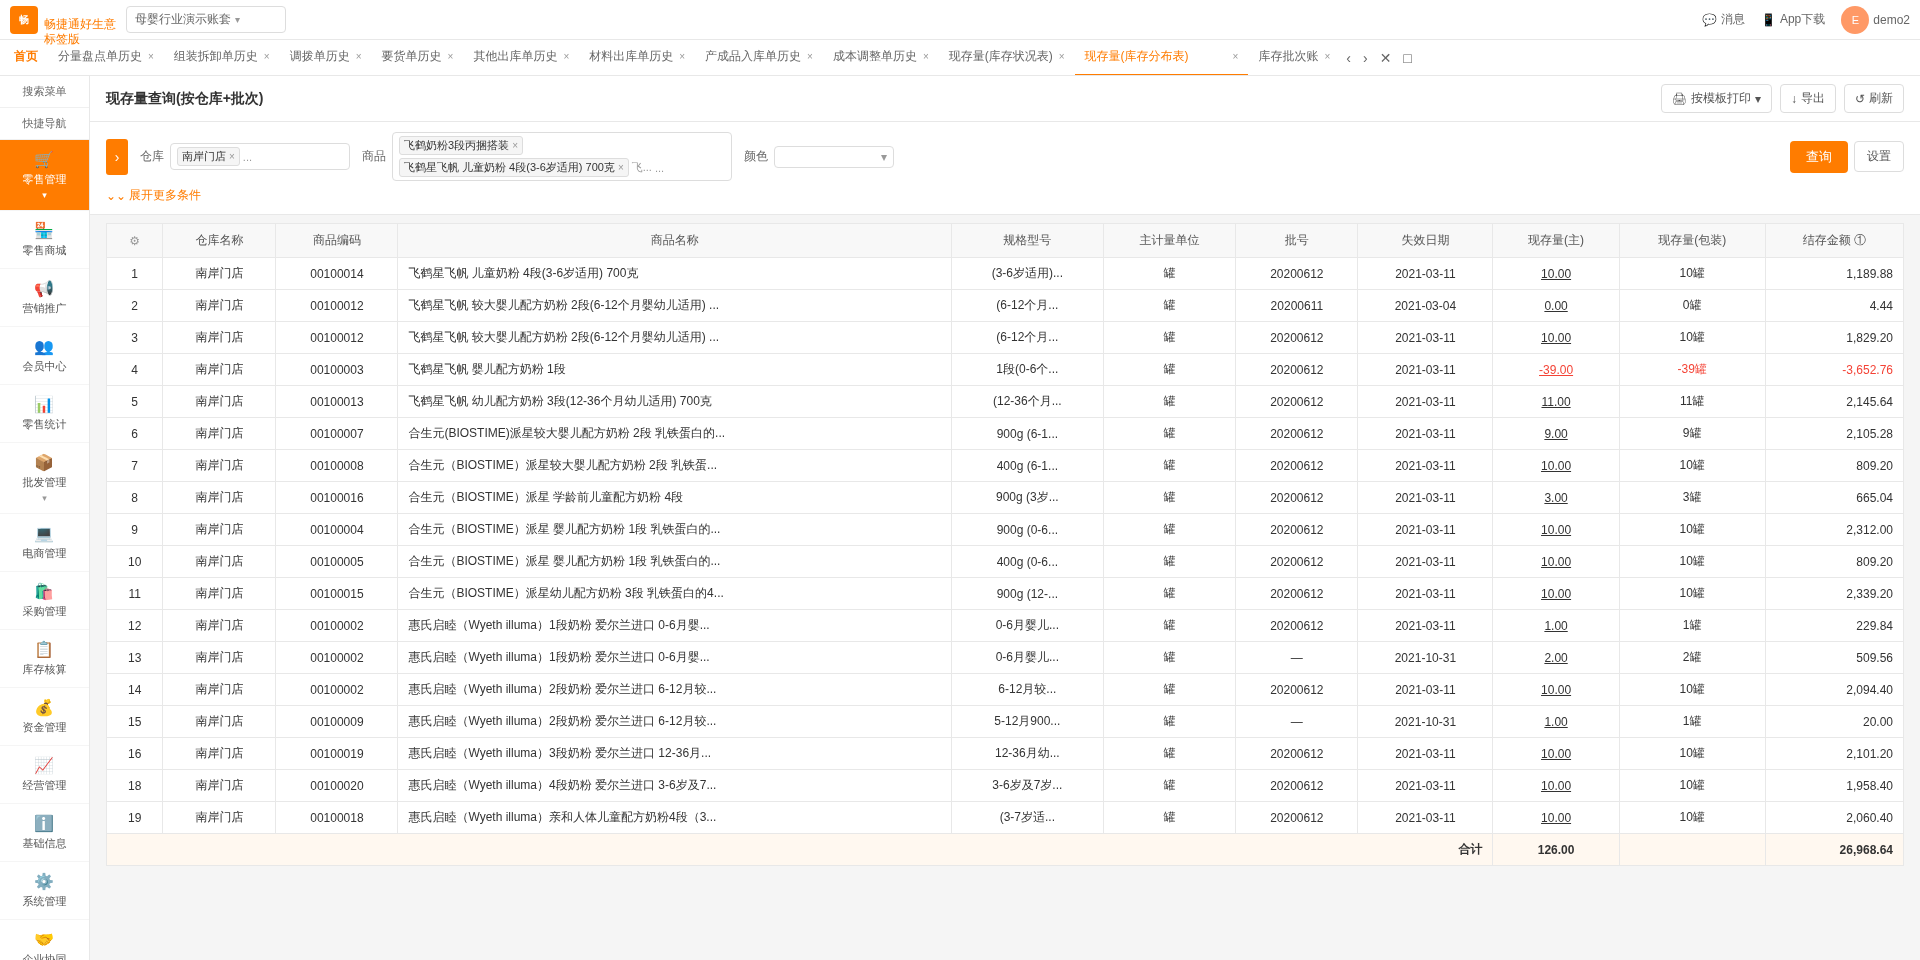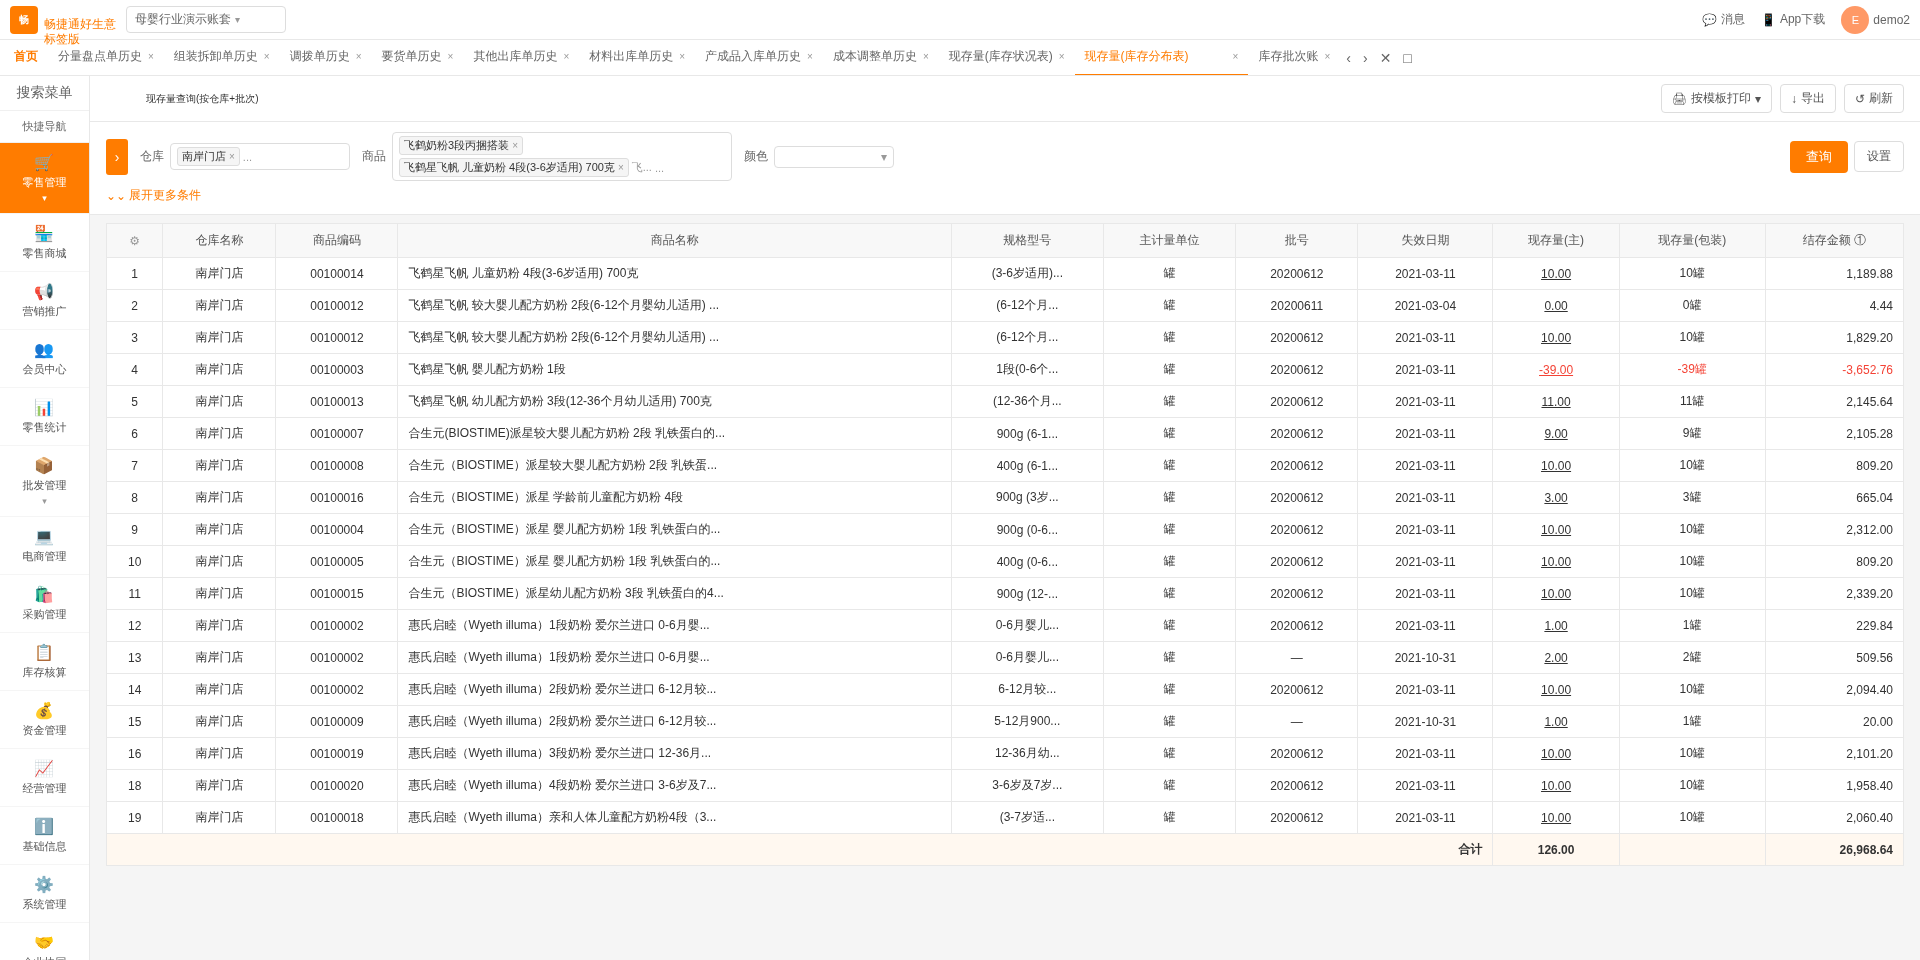--- a/index.html
+++ b/index.html
@@ -35,42 +35,42 @@
     .nav-tab.home { color: #ff7c00; font-weight: bold; }
     .nav-tab-close { color: #999; font-size: 10px; margin-left: 2px; }
     .nav-arrow { padding: 0 6px; cursor: pointer; color: #666; font-size: 14px; }
     .nav-close-btn { padding: 0 6px; cursor: pointer; color: #666; font-size: 14px; }
 
     
     .main-layout { display: flex; height: calc(960px - 40px - 36px); }
 
     
     .sidebar { width: 90px; background: #fff; border-right: 1px solid #e8e8e8; display: flex; flex-direction: column; overflow-y: auto; }
-    .sidebar-search { padding: 8px 15px; text-align: center; font-size: 14px; color: #666; cursor: pointer; border-bottom: 1px solid #f0f0f0; }
+    .sidebar-search { padding: 8px 15px; text-align: center; font-size: 11px; color: #666; cursor: pointer; border-bottom: 1px solid #f0f0f0; }
     .sidebar-nav { padding: 8px 6px; text-align: center; font-size: 11px; color: #666; cursor: pointer; border-bottom: 1px solid #f0f0f0; }
     .sidebar-item {
       display: flex; flex-direction: column; align-items: center; justify-content: center;
       padding: 10px 4px; cursor: pointer; font-size: 11px; color: #555;
       border-bottom: 1px solid #f5f5f5; gap: 3px;
     }
     .sidebar-item.active { background: #ff7c00; color: white; }
     .sidebar-item.has-sub { position: relative; }
     .sidebar-item .sub-arrow { font-size: 9px; color: #999; }
     .sidebar-item.active .sub-arrow { color: white; }
     .sidebar-icon { font-size: 16px; }
 
     
     .content-area { flex: 1; overflow: hidden; display: flex; flex-direction: column; background: #f5f5f5; }
 
     
     .page-header {
       background: #fff; padding: 8px 16px; display: flex; align-items: center;
       justify-content: space-between; border-bottom: 1px solid #e8e8e8;
     }
-    .page-title { font-size: 10px; font-weight: 400; color: #333; margin-left: 40px; }
+    .page-title { font-size: 14px; font-weight: 700; color: #333; }
     .header-actions { display: flex; align-items: center; gap: 8px; }
     .btn-print { display: flex; align-items: center; gap: 4px; padding: 5px 10px; border: 1px solid #ddd; border-radius: 4px; background: #fff; cursor: pointer; color: #555; font-size: 12px; }
     .btn-export { display: flex; align-items: center; gap: 4px; padding: 5px 10px; border: 1px solid #ddd; border-radius: 4px; background: #fff; cursor: pointer; color: #555; font-size: 12px; }
     .btn-refresh { display: flex; align-items: center; gap: 4px; padding: 5px 10px; border: 1px solid #ddd; border-radius: 4px; background: #fff; cursor: pointer; color: #555; font-size: 12px; }
 
     
     .filter-area { background: #fff; padding: 10px 16px; border-bottom: 1px solid #e8e8e8; }
     .filter-row { display: flex; align-items: center; gap: 12px; flex-wrap: wrap; }
     .filter-item { display: flex; align-items: center; gap: 6px; }
     .filter-label { color: #666; font-size: 12px; white-space: nowrap; }

